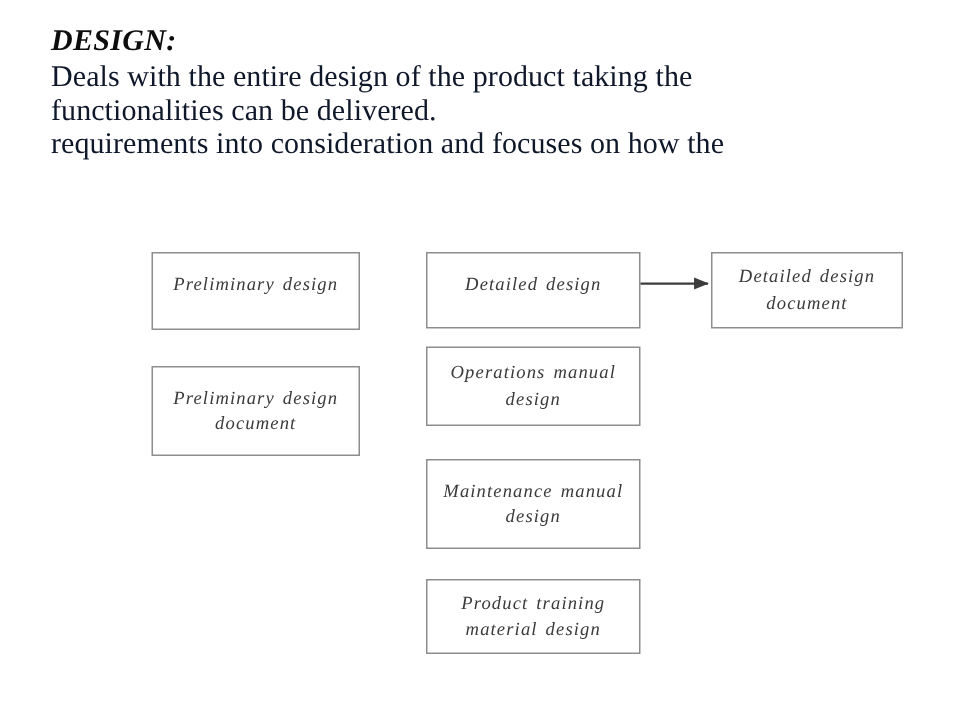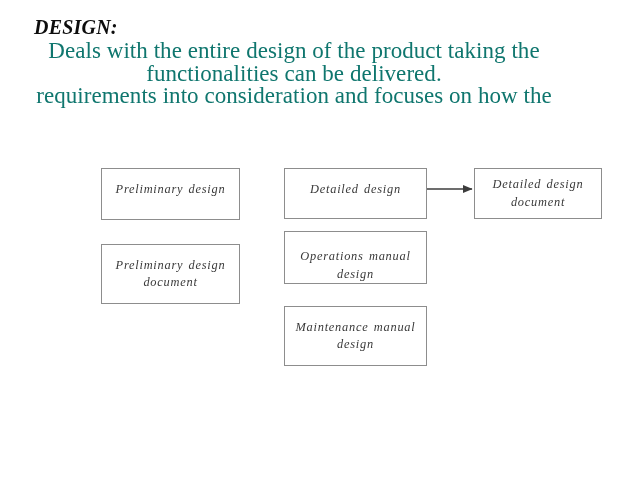--- a/index.html
+++ b/index.html
@@ -38,26 +38,25 @@
     font-style: italic;
     font-size: 20px;
     line-height: 23px;
     color: #0d0d0d;
     letter-spacing: 0.2px;
     margin: 0 0 1px 0;
     white-space: nowrap;
   }
   .body-text {
     font-family: "Liberation Serif", "DejaVu Serif", serif;
-    font-size: 23px;
+    font-size: 20px;
     line-height: 22.6px;
-    color: #0f766e;
+    color: #0f172a;
     margin: 0;
     letter-spacing: 0.05px;
-    text-align: center;
   }
   .body-text .ln { display: block; white-space: nowrap; }
 
   
   #diagram {
     position: absolute;
     left: 0;
     top: 16px;
     width: 638px;
     height: 478px;
@@ -115,28 +114,31 @@
     </div>
 
     <div class="node" style="left:101px; top:228px; width:139px; height:60px;">
       <span class="node-label multiline">Preliminary  design<br>document</span>
     </div>
 
     <div class="node top-text" style="left:284px; top:152px; width:143px; height:51px;">
       <span class="node-label">Detailed  design</span>
     </div>
 
-    <div class="node" style="left:284px; top:215px; width:143px; height:53px;align-items:flex-end;">
+    <div class="node" style="left:284px; top:215px; width:143px; height:53px;">
       <span class="node-label multiline">Operations  manual<br>design</span>
     </div>
 
     <div class="node" style="left:284px; top:290px; width:143px; height:60px;">
       <span class="node-label multiline">Maintenance  manual<br>design</span>
     </div>
 
+    <div class="node" style="left:284px; top:370px; width:143px; height:50px;">
+      <span class="node-label multiline">Product  training<br>material  design</span>
+    </div>
 
     <div class="node" style="left:474px; top:152px; width:128px; height:51px;">
       <span class="node-label multiline">Detailed  design<br>document</span>
     </div>
 
     <svg class="arrow-layer" viewBox="0 0 638 478" width="638" height="478" xmlns="http://www.w3.org/2000/svg">
       <defs>
         <marker id="arrowhead" markerWidth="7" markerHeight="7" refX="6.2" refY="3" orient="auto" markerUnits="strokeWidth">
           <path d="M0,0.3 L6.6,3 L0,5.7 z" fill="#3c3c3c"></path>
         </marker>

